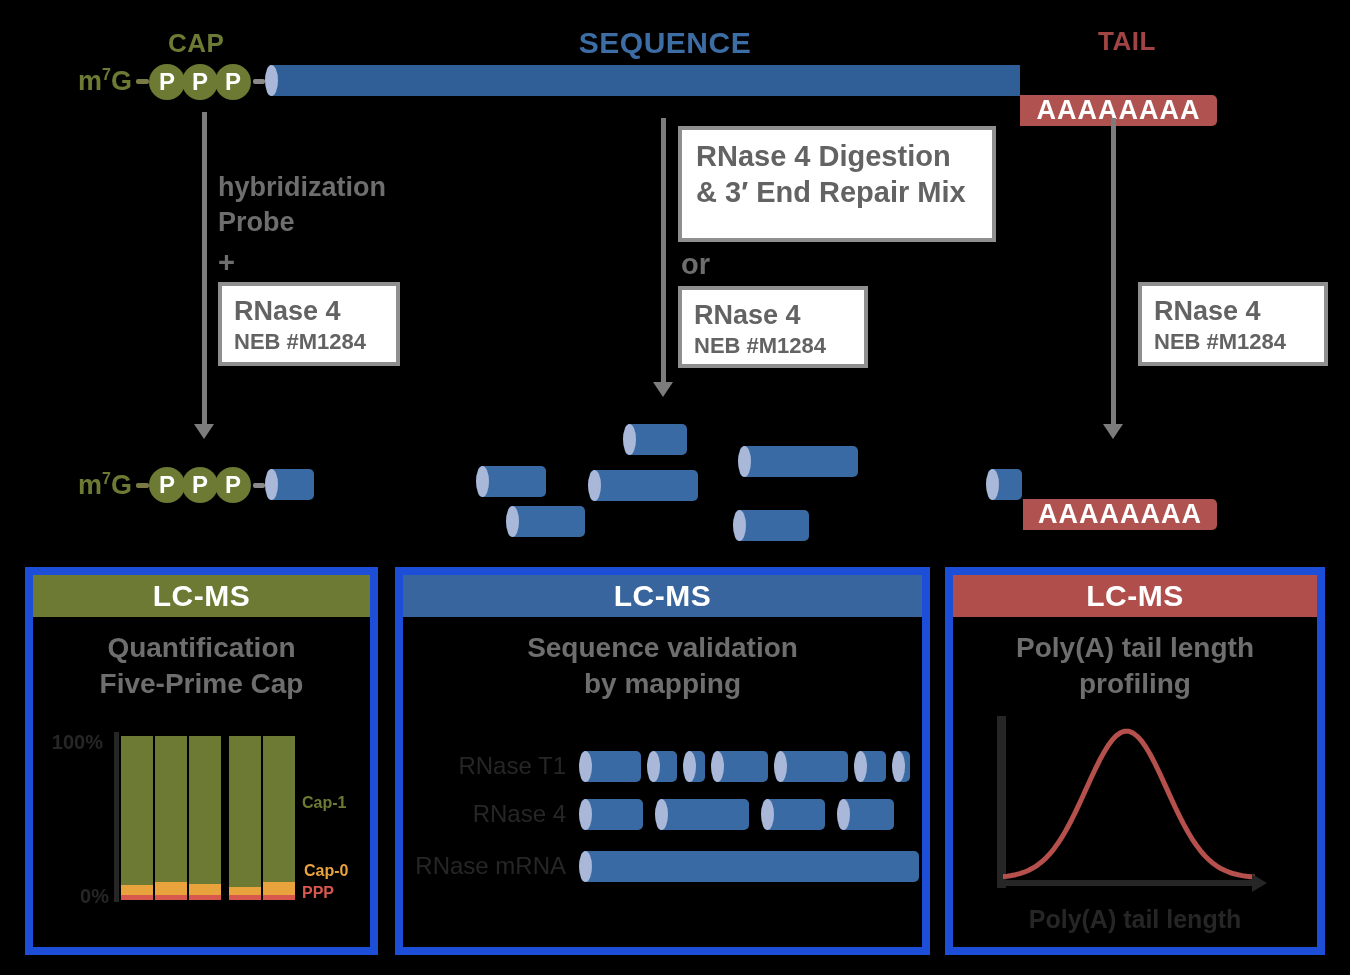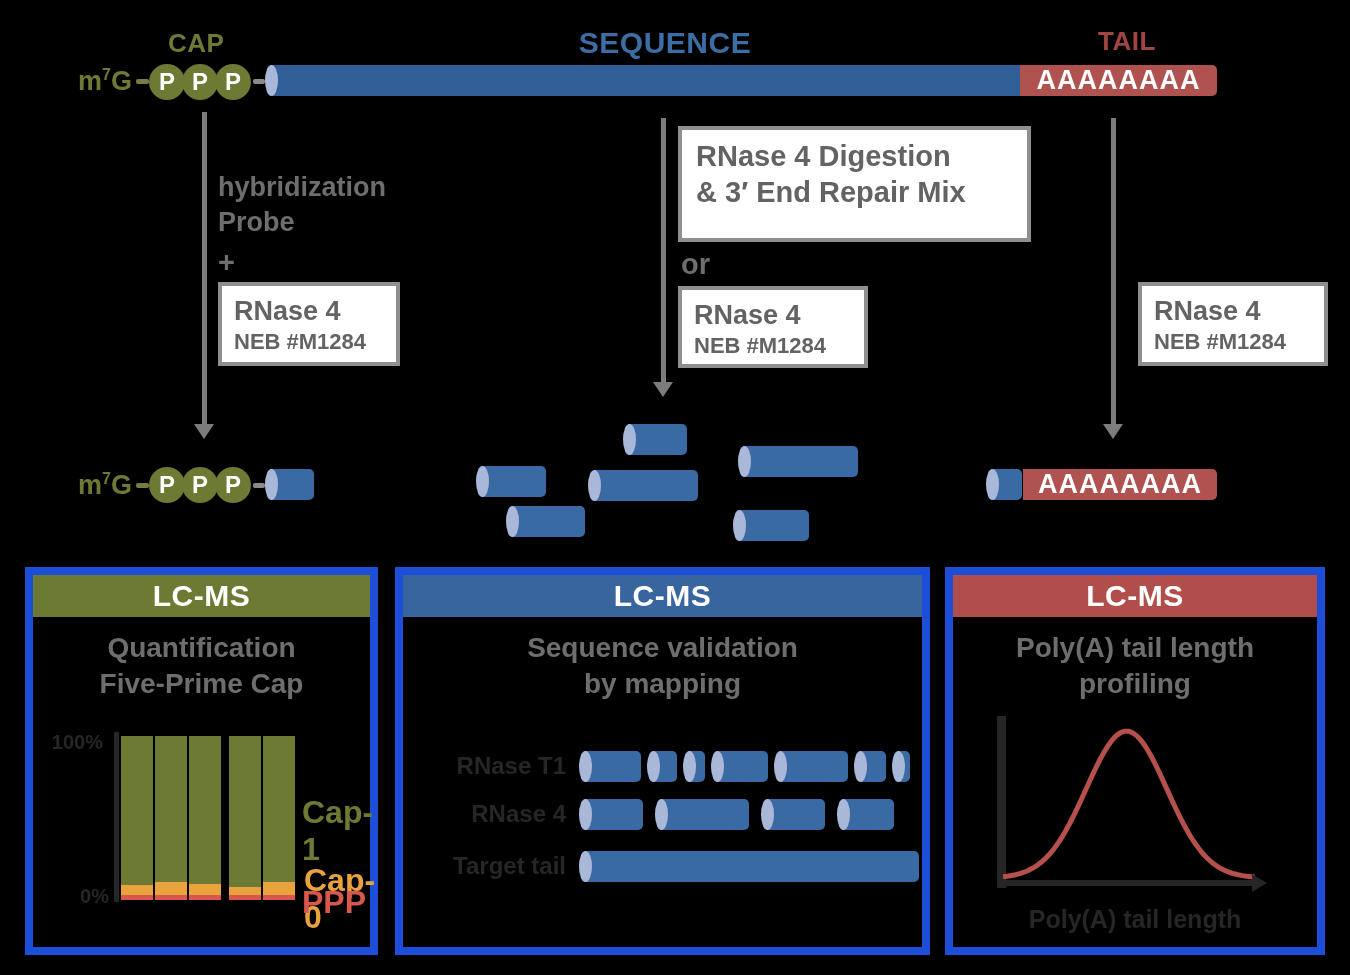--- a/index.html
+++ b/index.html
@@ -16,21 +16,21 @@
   .pcircle{position:absolute;width:36px;height:36px;border-radius:50%;background:#6d7a33;color:#fff;
            font-weight:bold;font-size:24px;display:flex;align-items:center;justify-content:center;}
   .dash{position:absolute;height:5px;border-radius:2px;}
   .dash-olive{background:#7a7a44;}
   .dash-gray{background:#8a8a8a;}
   .cyl{position:relative;height:31px;background:#3a6aa3;border-radius:5px;}
   .cyl::before{content:"";position:absolute;left:-2px;top:0;bottom:0;width:13px;background:#a9b7d8;border-radius:50%;}
   .cyl.abs{position:absolute;}
   .seqbar{background:#2f5f96;border-radius:5px 0 0 5px;}
   .tailbar{position:absolute;height:31px;background:#b05250;color:#fff;font-weight:bold;font-size:27px;
-           letter-spacing:1px;display:flex;align-items:center;justify-content:center;border-radius:0 5px 5px 0;}
+           letter-spacing:1px;display:flex;align-items:center;justify-content:center;border-radius:0 5px 5px 0;margin-top:30px;}
   
   .arrow-line{position:absolute;width:5px;background:#7c7c7c;z-index:1;}
   .arrow-head{position:absolute;width:0;height:0;border-left:10px solid transparent;border-right:10px solid transparent;
               border-top:15px solid #7c7c7c;z-index:1;}
   
   .step-txt{color:#6e6e6e;font-size:27px;font-weight:bold;line-height:35px;}
   .connector{color:#6e6e6e;font-size:29px;font-weight:bold;}
   
   .wbox{position:absolute;background:#fff;border:4px solid #8f8f8f;color:#636363;font-weight:bold;z-index:2;box-sizing:border-box;}
   .wbox .l1{font-size:27px;line-height:33px;}
@@ -43,26 +43,26 @@
   .panel-header{position:absolute;left:0;right:0;top:0;height:42px;display:flex;align-items:center;justify-content:center;
                 color:#fff;font-weight:bold;font-size:30px;letter-spacing:.5px;}
   .hdr-olive{background:#6d7a33;} .hdr-blue{background:#38659e;} .hdr-red{background:#b04e4b;}
   .panel-title{position:absolute;left:0;right:0;top:55px;text-align:center;color:#6e6e6e;font-weight:bold;
                font-size:28px;line-height:36px;}
   
   .yaxis{position:absolute;background:#262626;}
   .ylab{position:absolute;color:#262626;font-weight:bold;font-size:20px;width:62px;text-align:right;}
   #bar-chart{position:absolute;left:88px;top:161px;height:164px;display:flex;align-items:flex-end;}
   .bar{width:32px;display:flex;flex-direction:column;justify-content:flex-end;}
-  .legend{position:absolute;font-weight:bold;font-size:32px;}
+  .legend{position:absolute;font-weight:bold;font-size:16px;}
   .leg-olive{color:#6d7a33;} .leg-orange{color:#e8a33d;} .leg-red{color:#d9584e;}
   
   .frag-row{position:absolute;left:0;height:34px;display:flex;align-items:center;}
   .frag-row .rlab{width:171px;box-sizing:border-box;padding-right:8px;text-align:right;color:#262626;
-                  font-weight:bold;font-size:24px;flex:0 0 auto;}
+                  font-weight:normal;font-size:24px;flex:0 0 auto;}
   .frag-strip{display:flex;align-items:center;margin-left:7px;}
   
   .xaxis{position:absolute;background:#262626;height:6px;}
   .xarrow{position:absolute;width:0;height:0;border-top:9px solid transparent;border-bottom:9px solid transparent;
           border-left:15px solid #262626;}
   .xlabel{position:absolute;left:0;right:0;text-align:center;color:#262626;font-weight:bold;font-size:25px;}
 </style>
 </head>
 <body>
 
@@ -93,21 +93,21 @@
     <div>Probe</div>
   </div>
   <div class="abs connector" style="left:218px;top:246px;">+</div>
   <div class="wbox" style="left:218px;top:282px;width:182px;height:84px;">
     <div class="pad">
       <div class="l1">RNase 4</div>
       <div class="l2">NEB #M1284</div>
     </div>
   </div>
 
-  <div class="wbox big" style="left:678px;top:126px;width:353px;height:116px;">
+  <div class="wbox big" style="left:678px;top:126px;width:318px;height:116px;">
     <div style="padding:8px 0 0 14px;">
       <div class="l1">RNase 4 Digestion</div>
       <div class="l1">&amp; 3′ End Repair Mix</div>
     </div>
   </div>
   <div class="abs connector" style="left:681px;top:248px;">or</div>
   <div class="wbox" style="left:678px;top:286px;width:190px;height:82px;">
     <div class="pad">
       <div class="l1">RNase 4</div>
       <div class="l2">NEB #M1284</div>
@@ -204,21 +204,21 @@
         <div class="frag-row" style="top: 222px;">
           <div class="rlab">RNase 4</div>
           <div class="frag-strip" style="gap: 14px;">
             <div class="cyl" style="width: 62px; flex: 0 0 auto;"></div>
             <div class="cyl" style="width: 92px; flex: 0 0 auto;"></div>
             <div class="cyl" style="width: 62px; flex: 0 0 auto;"></div>
             <div class="cyl" style="width: 55px; flex: 0 0 auto;"></div>
           </div>
         </div>
         <div class="frag-row" style="top: 274px;">
-          <div class="rlab">Target tail</div>
+          <div class="rlab">RNase mRNA</div>
           <div class="frag-strip" style="gap: 0px;">
             <div class="cyl" style="width: 338px; flex: 0 0 auto;"></div>
           </div>
         </div>
       </div>
   </div>
 
   <div class="panel" style="left:945px;top:567px;width:380px;height:388px;">
     <div class="panel-header hdr-red">LC-MS</div>
     <div class="panel-title">

